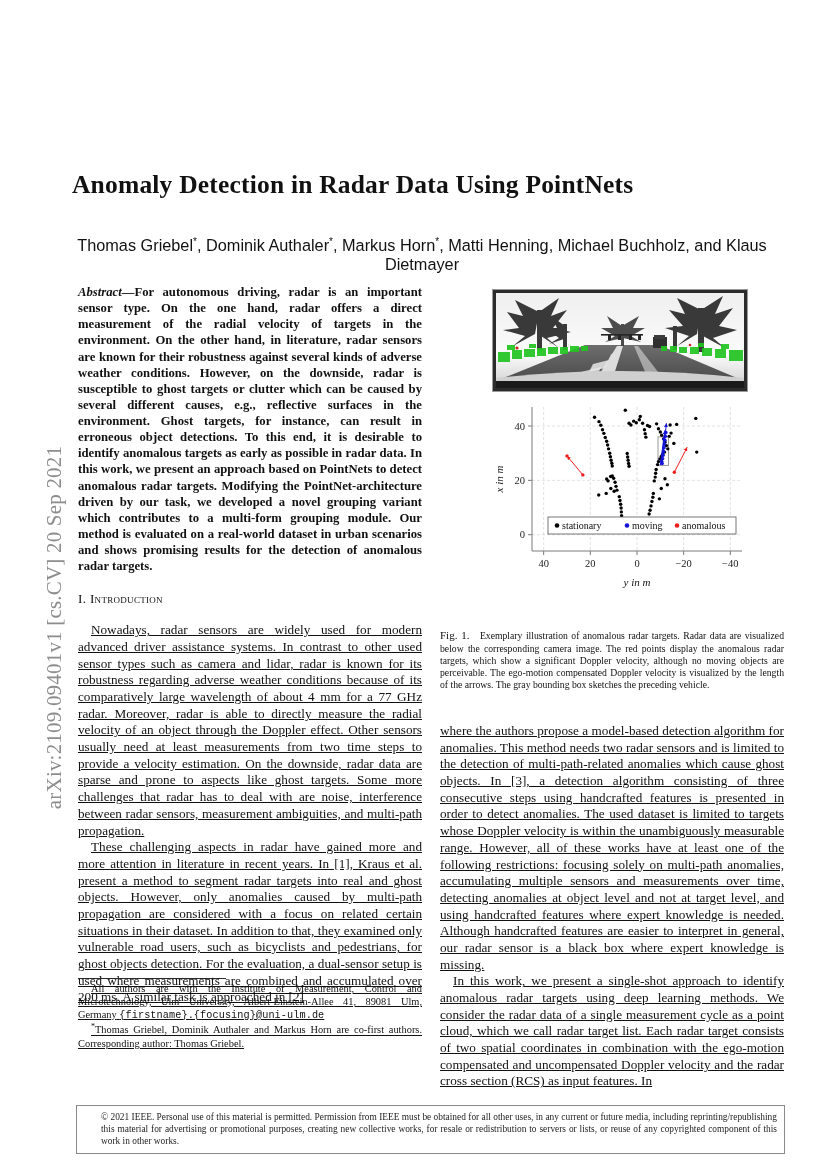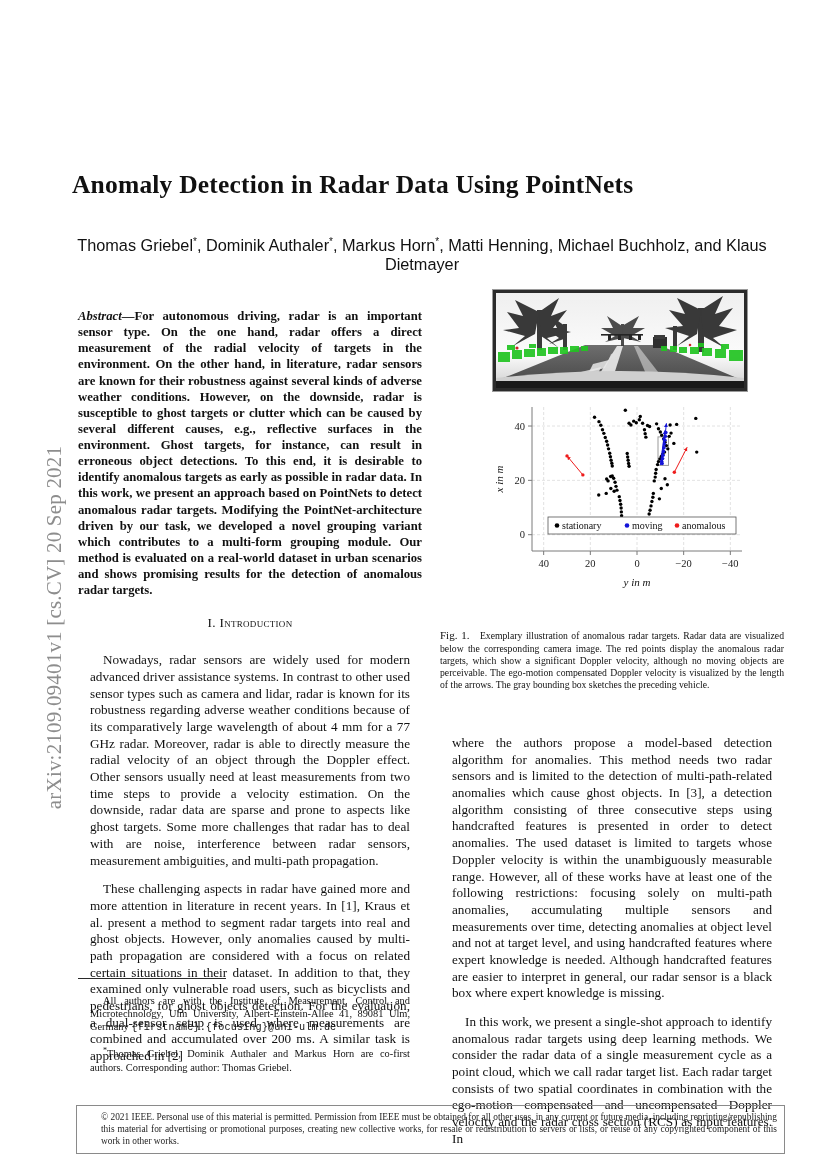--- a/index.html
+++ b/index.html
@@ -36,34 +36,34 @@
     font-family:"Liberation Serif", serif;
   }
   .authors{
     position:absolute;left:72px;top:236px;width:700px;
     text-align:center;font-size:16.3px;
     font-family:Liberation Sans, sans-serif;
   }
   .authors sup{font-size:10px;vertical-align:super;}
 
   
-  .col{position:absolute;top:308px;width:344px;}
+  .col{position:absolute;top:284px;width:344px;}
   .col-left{left:78px;}
   .col-right{left:440px;}
 
-  p{margin:12px;text-align:justify;font-size:13.2px;line-height:1.265;
-    text-justify:inter-word;hyphens:auto;}
+  p{margin:0;text-align:justify;font-size:13.2px;line-height:1.265;
+    text-justify:inter-word;hyphens:auto;text-decoration:underline;}
   p.indent{text-indent:13px;}
 
   .abstract{font-weight:bold;font-size:12.7px;line-height:1.27;text-align:justify;}
   .abstract .lead{font-style:italic;font-weight:bold;}
 
   .sec-head{
-    text-align:center;font-size:13.2px;
-    margin:17px 0 21px 0;
+    text-align:left;font-size:13.2px;
+    margin:17px 0 15px 0;
     font-variant:small-caps;
     letter-spacing:.3px;
   }
 
   
   .fn-rule{
     position:absolute;left:78px;top:978px;width:148px;
     border-top:.8px solid #2a2a2a;
   }
   .footnotes{

